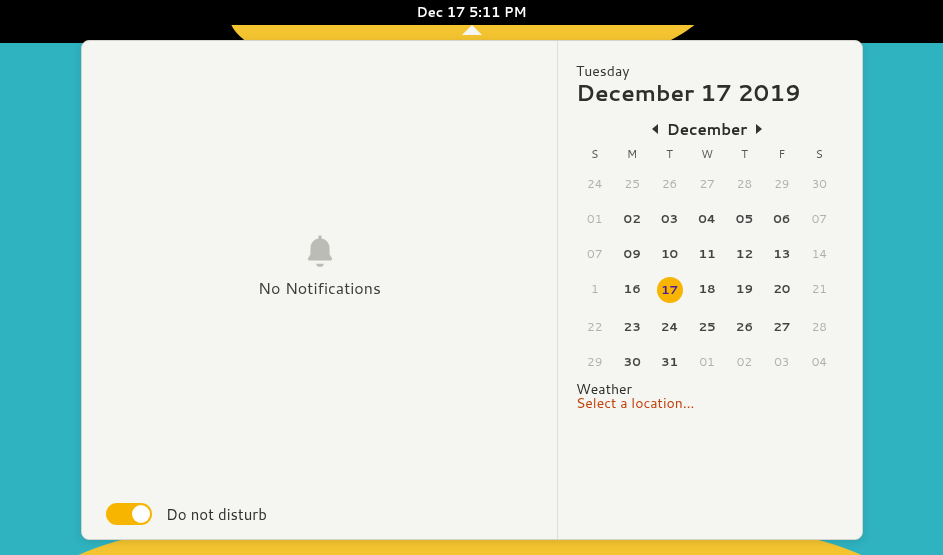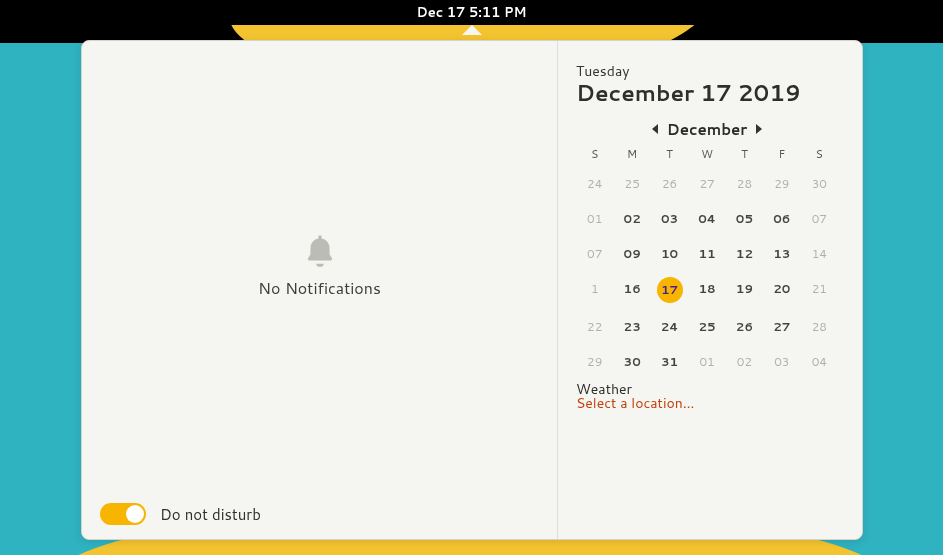--- a/index.html
+++ b/index.html
@@ -8,21 +8,21 @@
 .topbar .clock::after{content:"";position:absolute;left:0;right:0;bottom:-2px;height:2px;background:#f7b500}
 .notch{position:absolute;left:50%;top:25px;margin-left:-10px;width:0;height:0;border-left:10px solid transparent;border-right:10px solid transparent;border-bottom:10px solid #f5f5f1}
 .bg-art{position:absolute;left:0;right:0;top:25px;height:530px;overflow:hidden;z-index:0}
 .bg-yellow-top{position:absolute;left:230px;top:-25px;width:480px;height:80px;background:#f4c430;border-radius:0 0 55% 55%/0 0 100% 100%;transform:rotate(-2deg)}
 .bg-yellow-bot{position:absolute;left:45px;bottom:-40px;width:850px;height:90px;background:#f4c430;border-radius:55% 55% 0 0/100% 100% 0 0}
 .sheet{position:absolute;left:81px;top:40px;width:780px;height:498px;background:#f5f5f1;border:1px solid #d4d4cf;border-radius:8px;box-shadow:0 2px 10px rgba(0,0,0,.12);z-index:5;display:flex}
 .left{flex:1;min-width:0;position:relative;display:flex;flex-direction:column}
 .empty-area{flex:1;display:flex;flex-direction:column;align-items:center;justify-content:center}
 .bell{width:38px;height:38px;display:flex;align-items:center;justify-content:center;margin-bottom:6px}
 .no-notif{color:#3c3c3c;font-size:16px}
-.dnd-row{display:flex;align-items:center;gap:14px;padding:14px 18px}
+.dnd-row{display:flex;align-items:center;gap:14px;padding:14px 24px}
 .toggle{width:46px;height:22px;border-radius:11px;background:#f7b500;position:relative;cursor:pointer}
 .toggle .knob{position:absolute;right:2px;top:2px;width:18px;height:18px;border-radius:50%;background:#fff}
 .dnd-label{font-size:15px;color:#2e2e2c}
 .vr{width:1px;background:#dedede;height:100%}
 .right{width:262px;padding:20px 24px 16px 18px;display:flex;flex-direction:column;color:#2e2e2c}
 .dayname{font-size:14px;color:#333}
 .fulldate{font-size:22px;font-weight:700;margin-top:-4px}
 .cal-head{display:flex;align-items:center;justify-content:center;margin-top:10px}
 .nav-ic{width:22px;height:22px;display:flex;align-items:center;justify-content:center;color:#333;font-size:10px;cursor:pointer}
 .monthname{font-weight:600;font-size:15px;color:#2a2a28}

